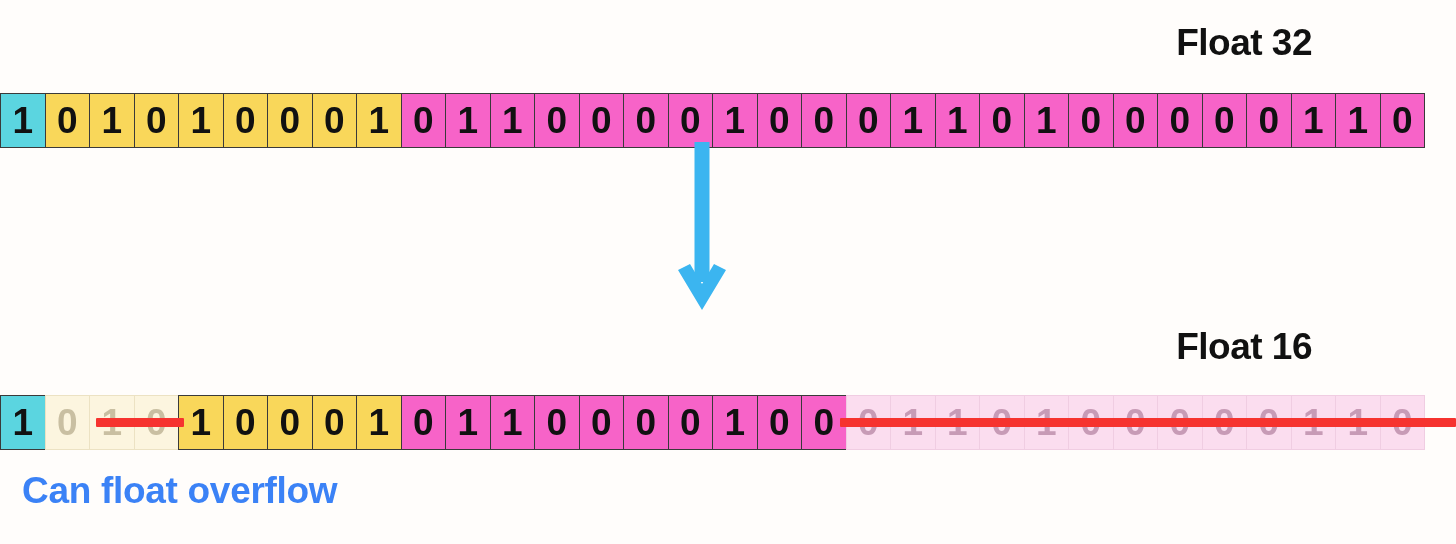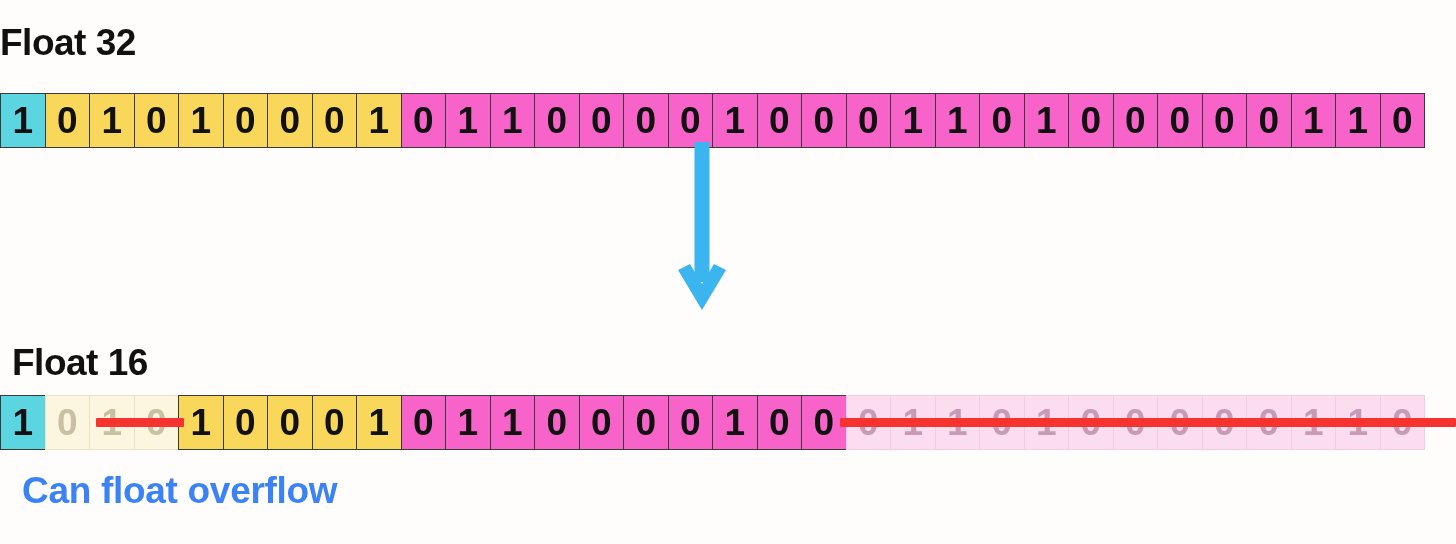--- a/index.html
+++ b/index.html
@@ -6,26 +6,26 @@
   body{
     width:1456px;height:544px;
     background:#fffdfb;
     font-family:"Liberation Sans", sans-serif;
     position:relative;overflow:hidden;
   }
   .stage{position:absolute;inset:0;}
 
   
   .title{
-    position:absolute;left:0;width:1312px;text-align:left;
+    position:absolute;left:0;width:1312px;text-align:right;
     font-size:37px;font-weight:bold;color:#111111;
     letter-spacing:-0.5px;
   }
   #title-f32{top:22px;}
-  #title-f16{top:342px;margin-left:12px;}
+  #title-f16{top:326px;}
 
   
   .bitrow{
     position:absolute;left:0;
     display:flex;
     height:55px;
   }
   #row-f32{top:93px;}
   #row-f16{top:395px;}
 

